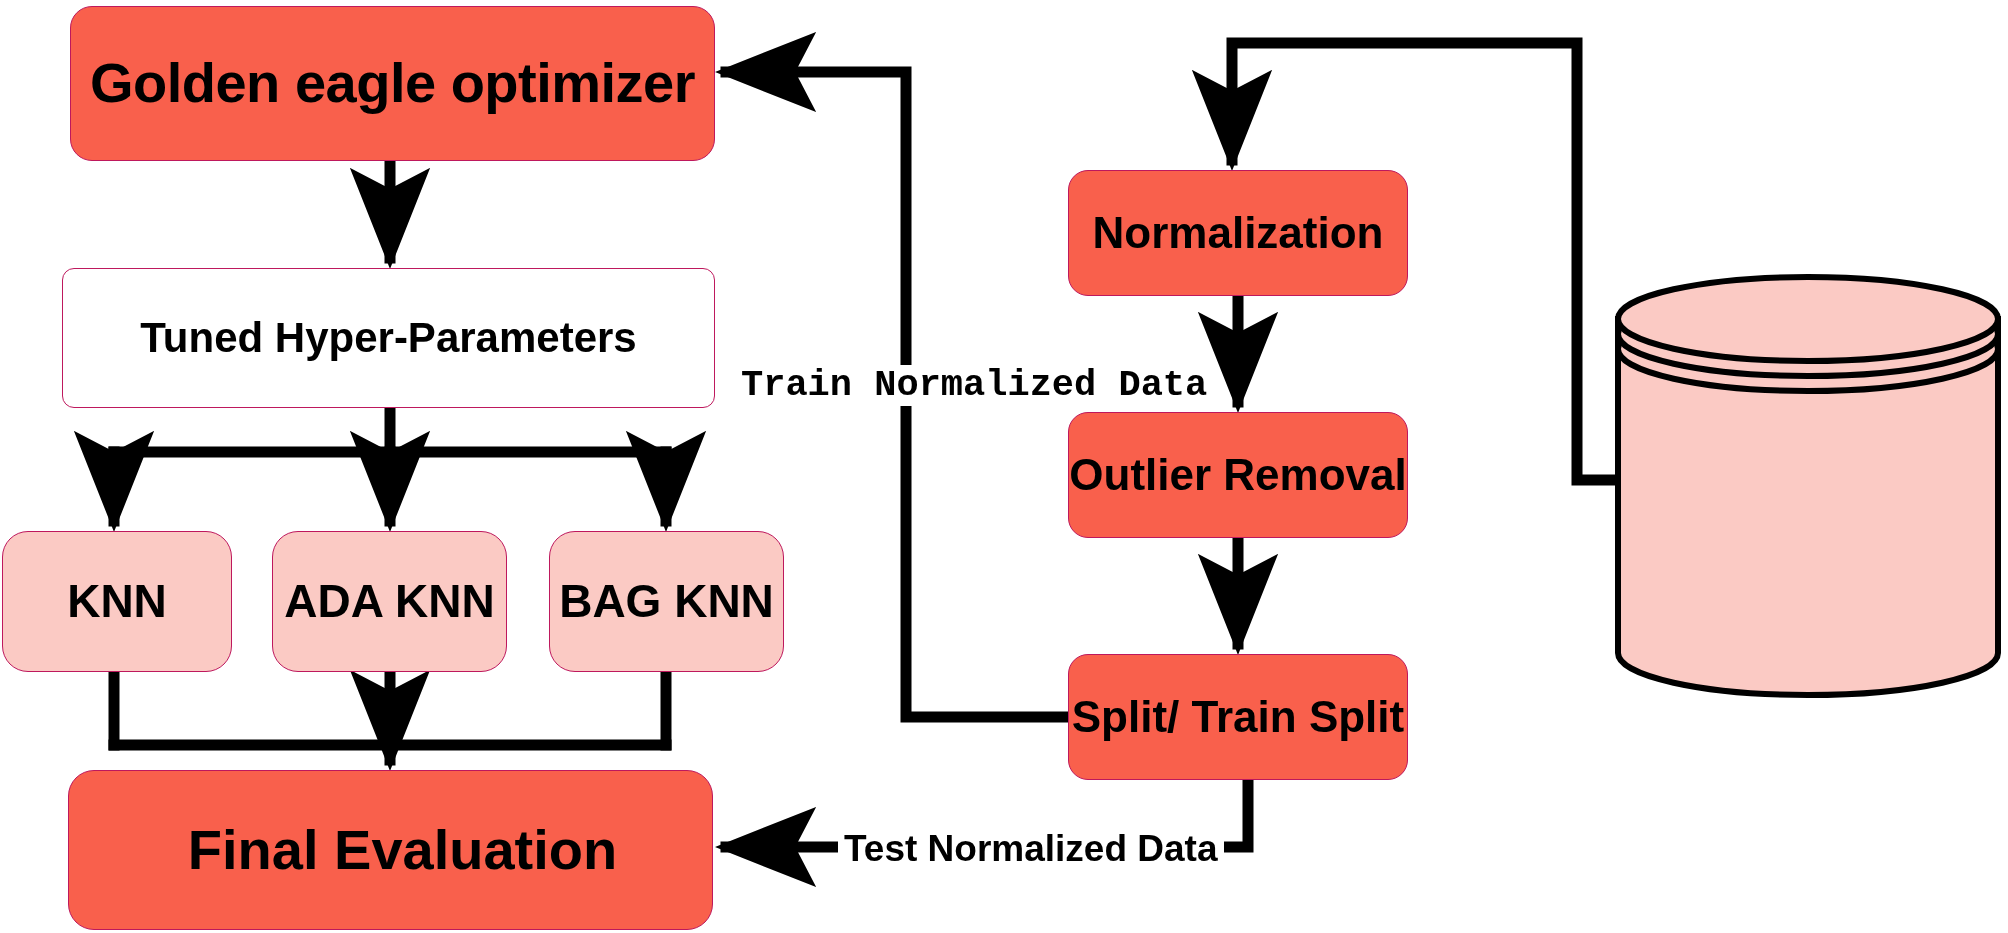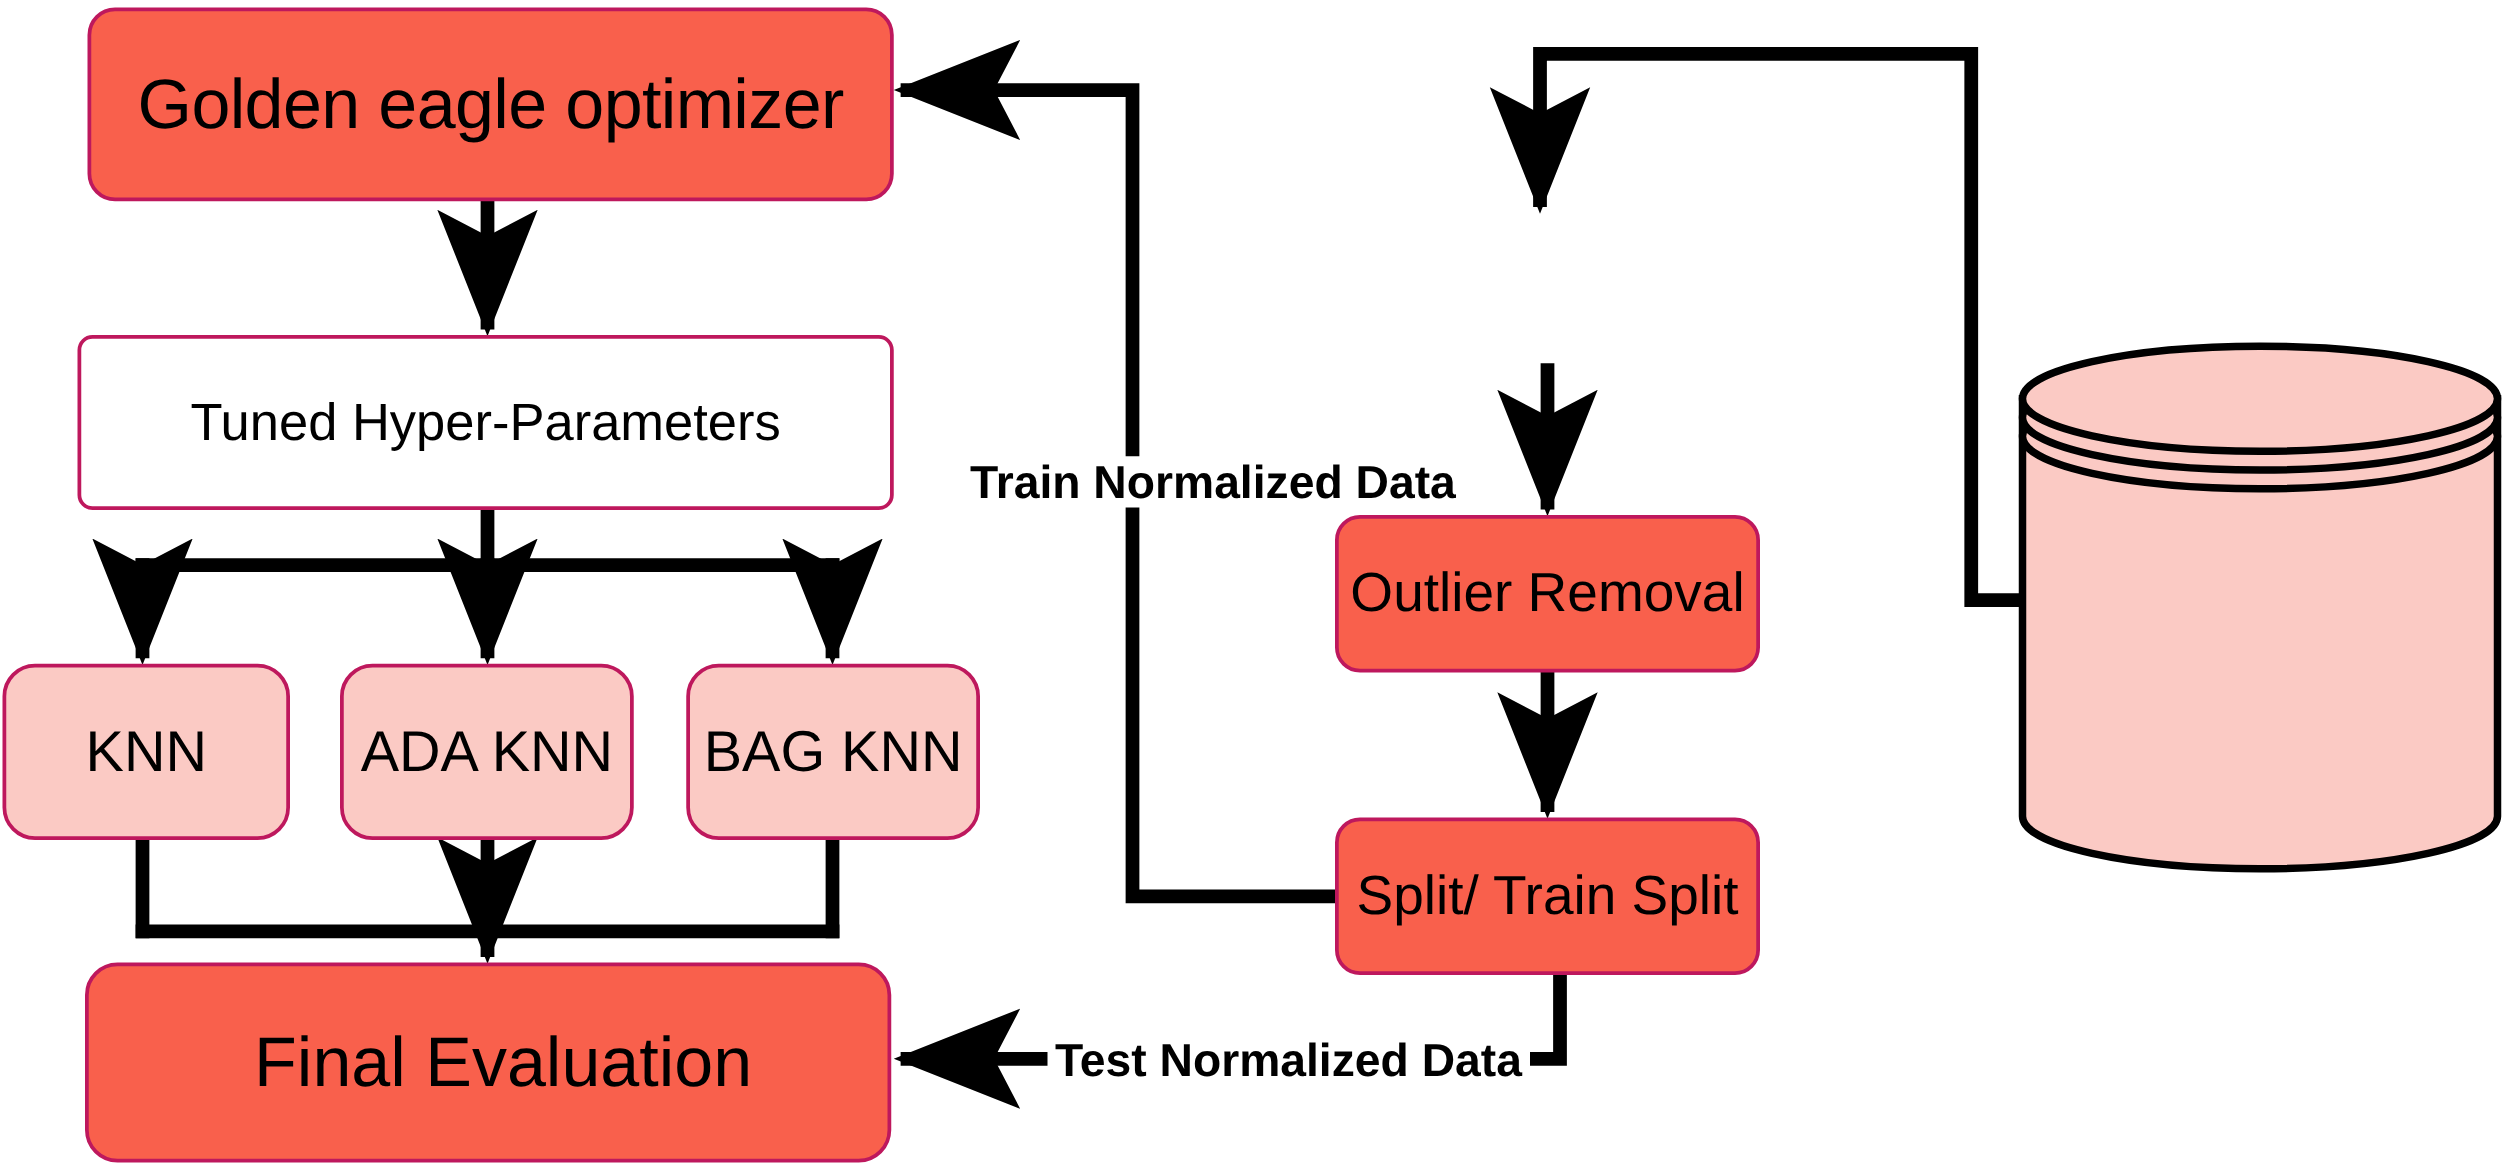--- a/index.html
+++ b/index.html
@@ -2,40 +2,40 @@
 <html><head>
 <meta charset="utf-8">
 <title>Pipeline Diagram</title>
 <style>
   html,body{margin:0;padding:0;background:#ffffff;}
   body{font-family:"Liberation Sans","DejaVu Sans",sans-serif;}
   #stage{position:relative;width:2008px;height:933px;background:#ffffff;overflow:hidden;}
   svg.edges{position:absolute;left:0;top:0;width:2008px;height:933px;pointer-events:none;}
 
   .node{position:absolute;box-sizing:border-box;display:flex;align-items:center;
-        justify-content:center;text-align:center;color:#000;border:3px solid #be185d;
-        border-radius:22px;font-weight:400;line-height:1.05;z-index:3;}
+        justify-content:center;text-align:center;color:#000;border:1px solid #be185d;
+        border-radius:22px;font-weight:700;line-height:1.05;z-index:3;}
   .node.red{background:#f9604c;}
   .node.pink{background:#fbcac4;}
   .node.white{background:#ffffff;}
 
   #n-geo{left:70px;top:6px;width:645px;height:155px;font-size:56px;letter-spacing:-0.5px;}
   #n-thp{left:62px;top:268px;width:653px;height:140px;font-size:42px;border-radius:12px;}
   #n-knn{left:2px;top:531px;width:230px;height:141px;font-size:46px;border-radius:26px;}
   #n-ada{left:272px;top:531px;width:235px;height:141px;font-size:46px;border-radius:26px;}
   #n-bag{left:549px;top:531px;width:235px;height:141px;font-size:46px;border-radius:26px;justify-content:center;}
   #n-fin{left:68px;top:770px;width:645px;height:160px;font-size:56px;border-radius:26px;padding-left:24px;}
 
   #n-nrm{left:1068px;top:170px;width:340px;height:126px;font-size:44px;border-radius:20px;}
   #n-out{left:1068px;top:412px;width:340px;height:126px;font-size:44px;border-radius:20px;}
   #n-tts{left:1068px;top:654px;width:340px;height:126px;font-size:44px;border-radius:20px;}
 
   .edge-label{position:absolute;z-index:6;font-weight:700;color:#000;
               background:#ffffff;white-space:nowrap;line-height:1;}
-  #lbl-train{left:772px;top:365px;font-size:37px;padding:2px 4px;}
+  #lbl-train{left:737px;top:365px;font-size:37px;padding:2px 4px;font-family:Liberation Mono, monospace;}
   #lbl-test{left:838px;top:827px;font-size:37px;padding:3px 6px;}
 
   #cyl{position:absolute;left:1613px;top:272px;width:390px;height:428px;z-index:2;}
   #cyl svg{display:block;}
   #cyl-label{position:absolute;left:1613px;top:515px;width:390px;text-align:center;
              font-size:46px;font-weight:700;color:#000;z-index:4;}
 </style>
 </head>
 <body>
 
@@ -105,20 +105,23 @@
   </div>
 
   <div class="node pink" id="n-bag">
     <span>BAG KNN</span>
   </div>
 
   <div class="node red" id="n-fin">
     <span>Final Evaluation</span>
   </div>
 
+  <div class="node red" id="n-nrm">
+    <span>Normalization</span>
+  </div>
 
   <div class="node red" id="n-out">
     <span>Outlier Removal</span>
   </div>
 
   <div class="node red" id="n-tts">
     <span>Split/ Train Split</span>
   </div>
 
   <div class="edge-label" id="lbl-train">Train Normalized Data</div>

